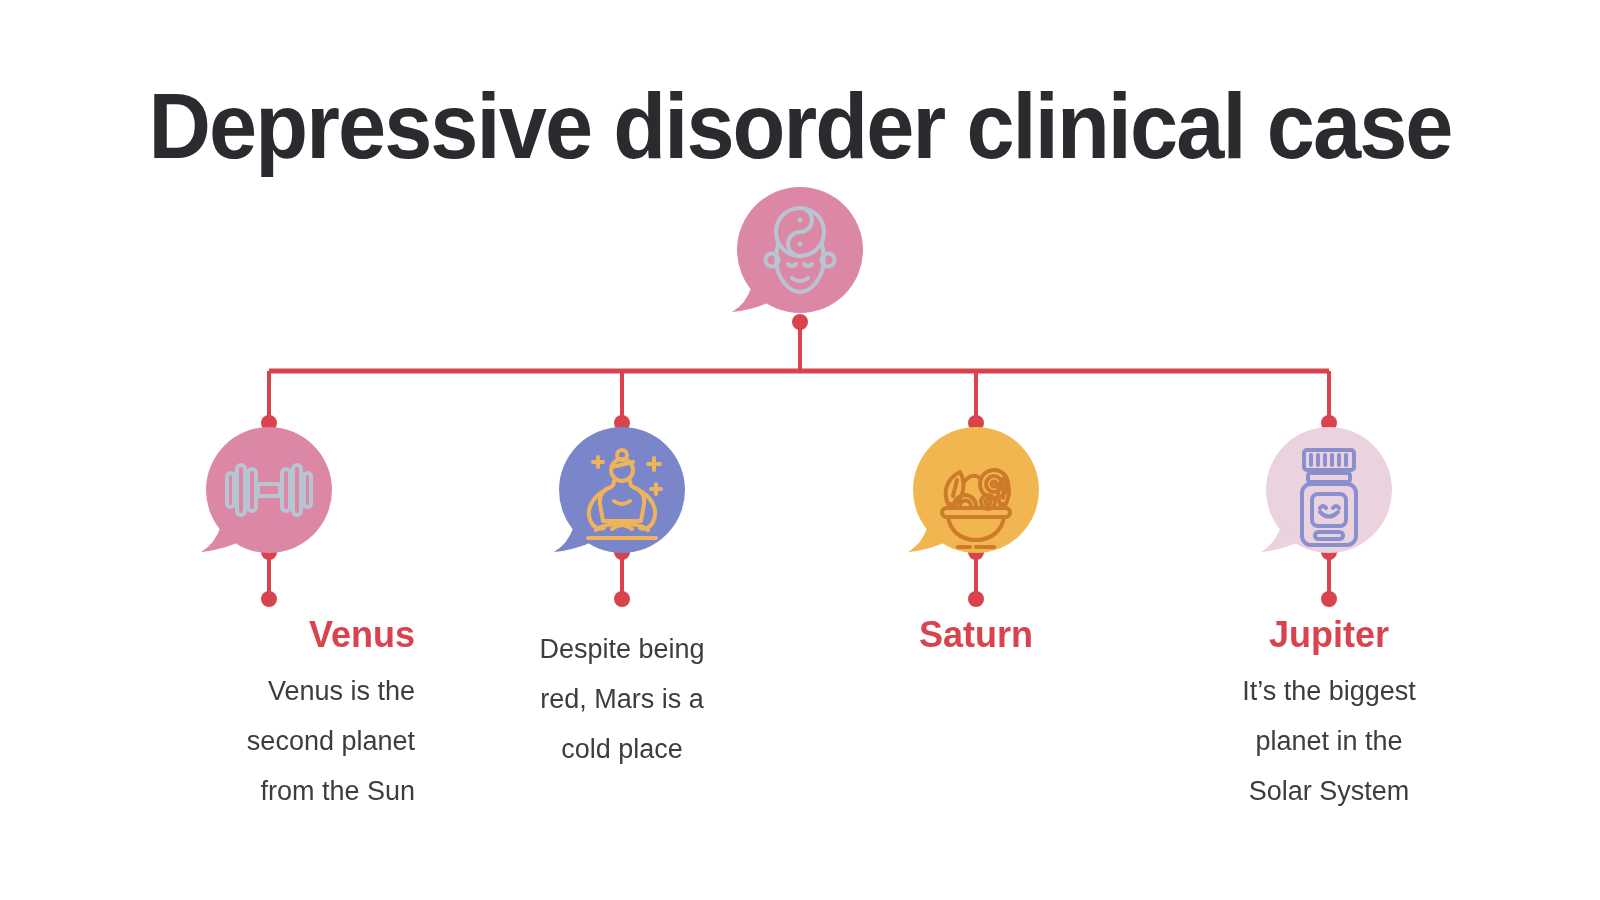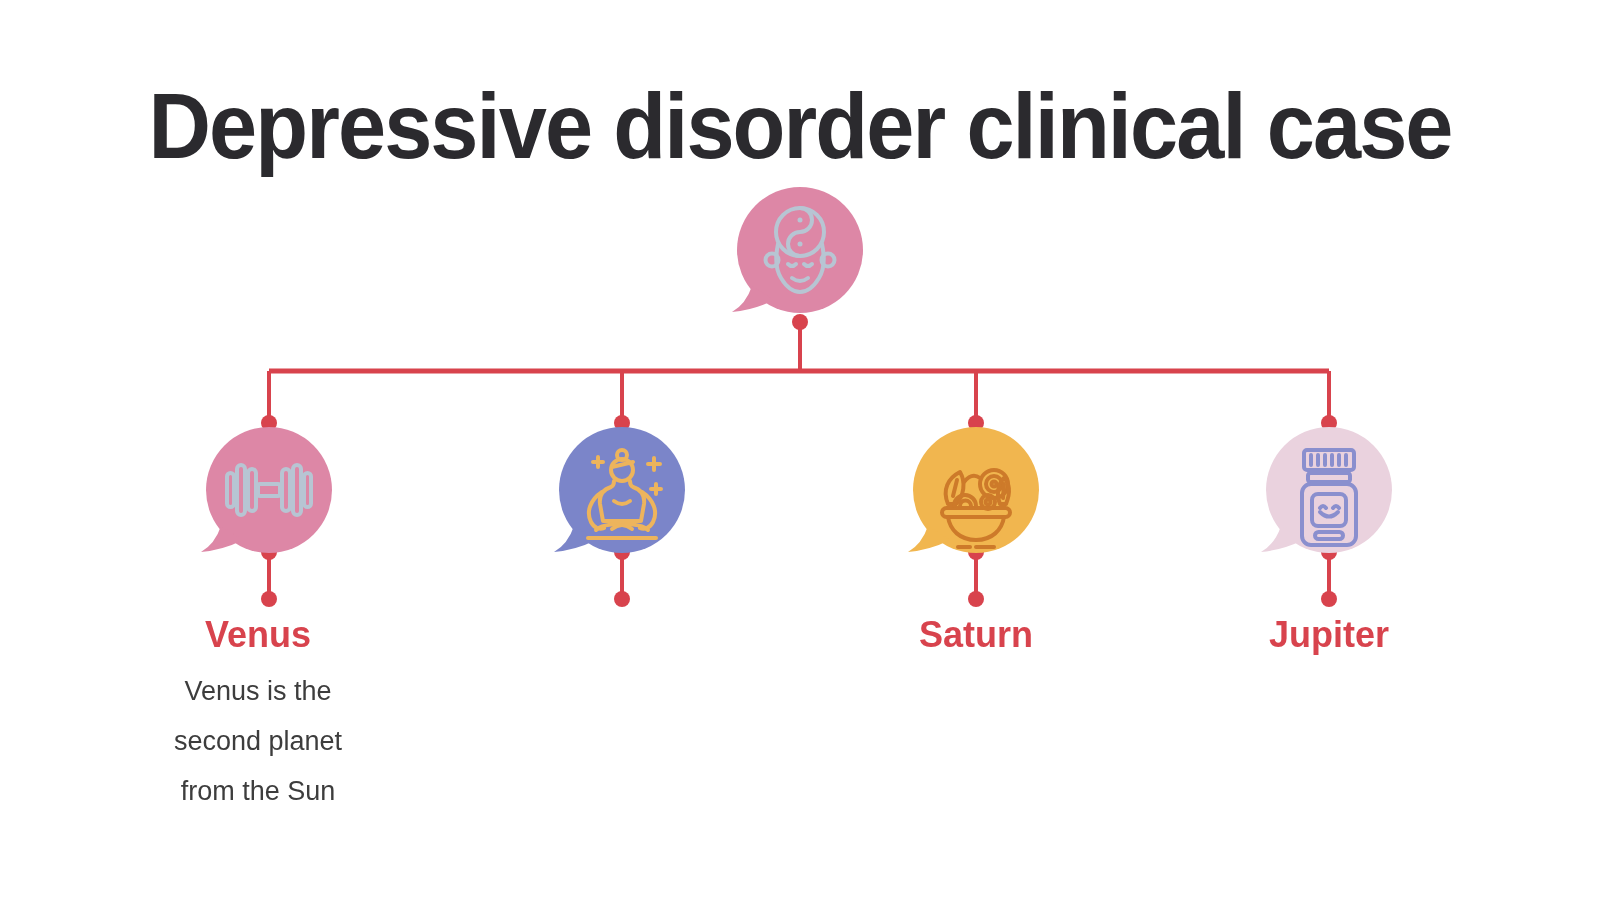--- a/index.html
+++ b/index.html
@@ -149,31 +149,37 @@
       <rect x="57" y="47" width="42" height="9" rx="2.5"></rect>
       <rect x="51" y="58" width="54" height="61" rx="9"></rect>
       <rect x="61" y="68" width="34" height="32" rx="6"></rect>
       <path d="M69,82 q3,-4 6,0"></path>
       <path d="M82,82 q3,-4 6,0"></path>
       <path d="M69,86 q9,9 18,0"></path>
       <rect x="64" y="106" width="28" height="7" rx="3.5"></rect>
     </g>
   </svg>
 
-  <div class="node-text" style="left:118px;top:614px;">
+  <div class="node-text" style="left:135px;top:614px;text-align:right;">
     <h2 class="node-heading">Venus</h2>
     <p class="node-desc">Venus is the
 second planet
 from the Sun</p>
   </div>
 
   <div class="node-text" style="left:482px;top:614px;">
+    <p class="node-desc">Despite being
+red, Mars is a
+cold place</p>
   </div>
 
   <div class="node-text" style="left:836px;top:614px;text-align:center;">
     <h2 class="node-heading">Saturn</h2>
   </div>
 
   <div class="node-text" style="left:1189px;top:614px;text-align:center;">
     <h2 class="node-heading">Jupiter</h2>
+    <p class="node-desc">It’s the biggest
+planet in the
+Solar System</p>
   </div>
 
 </div>
 
 </body></html>

